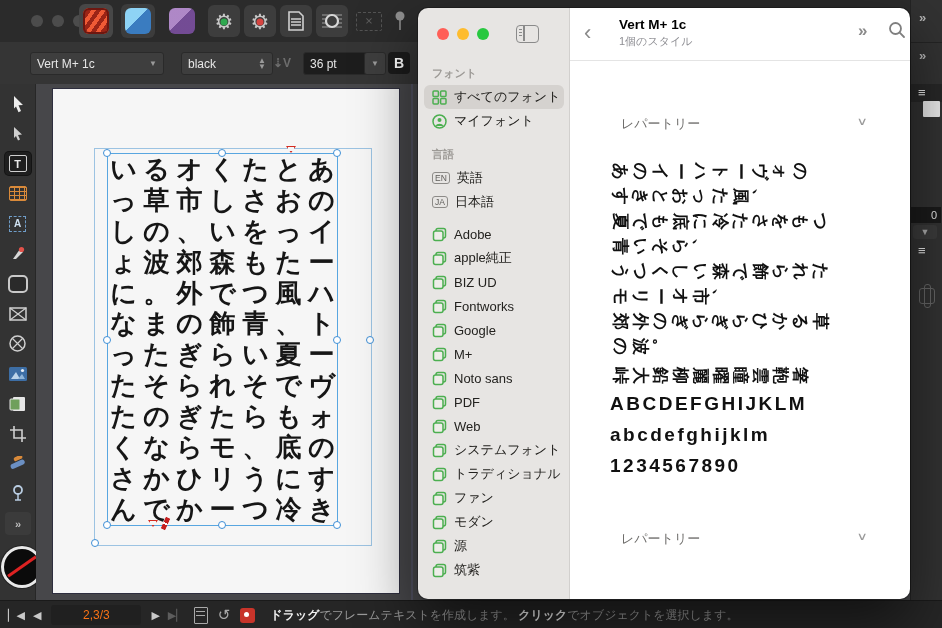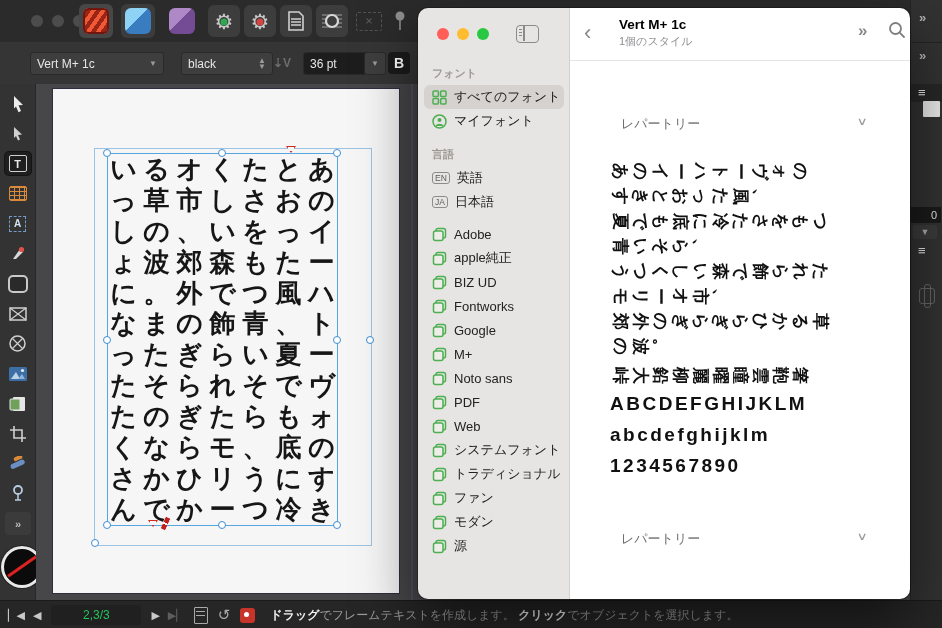--- a/index.html
+++ b/index.html
@@ -69,21 +69,21 @@
          text-align:right;padding-right:4px;line-height:16px}
   #rzoomchev{left:2px;top:225px;width:24px;height:14px;background:#3b3b3b;border-radius:3px;color:#aaa;
          font-size:9px;text-align:center;line-height:14px}
   #rlink{left:8px;top:288px;width:14px;height:14px;border:1.5px solid #7b7b7b;border-radius:3px;opacity:.7}
   #rlink:after{content:"";position:absolute;left:4px;top:-5px;width:5px;height:22px;border:1.5px solid #7b7b7b;border-radius:3px}
   
   #statusbar{left:0;top:600px;width:942px;height:28px;background:#262626;border-top:1px solid #1a1a1a;
              display:flex;align-items:center;color:#9a9a9a;font-size:12px}
   .nav{color:#c9c9c9;font-size:11px;margin:0 4px}
   .nav.dim{color:#5d5d5d}
-  #pagenum{width:90px;text-align:center;background:#202020;height:20px;line-height:20px;border-radius:3px;color:#22c55e;margin:0 6px}
+  #pagenum{width:90px;text-align:center;background:#202020;height:20px;line-height:20px;border-radius:3px;color:#f97316;margin:0 6px}
   .sico{margin:0 5px}
   #red-sico{width:15px;height:15px;background:#c8342a;border-radius:3px;position:relative}
   #red-sico:after{content:"";position:absolute;left:4px;top:4px;width:5px;height:5px;border-radius:50%;background:#fff}
   #doc-sico{width:12px;height:15px;border:1.5px solid #a9a9a9;border-radius:1px;
             background:linear-gradient(#a9a9a9 1.5px,transparent 1.5px) 1px 3px/9px 4px no-repeat padding-box,
                        linear-gradient(#a9a9a9 1.5px,transparent 1.5px) 1px 7px/9px 4px no-repeat}
   .hintb{color:#f2f2f2;font-weight:bold}
   
   #fontbook{left:418px;top:8px;width:492px;height:591px;border-radius:10px;
             box-shadow:0 25px 60px rgba(0,0,0,.55),0 0 0 1px rgba(0,0,0,.25);overflow:hidden;display:flex}
@@ -539,20 +539,27 @@
             <rect x="1.5" y="4" width="9.5" height="9.5" rx="2" fill="#eeede9" stroke="#4caf50" stroke-width="1.5"></rect>
           </svg>
           <span>モダン</span>
         </div>
         <div class="fb-item">
           <svg class="fbsvg" width="15" height="15" viewBox="0 0 15 15">
             <rect class="gi" x="4" y="1.5" width="9.5" height="9.5" rx="2" stroke-width="1.5"></rect>
             <rect x="1.5" y="4" width="9.5" height="9.5" rx="2" fill="#eeede9" stroke="#4caf50" stroke-width="1.5"></rect>
           </svg>
           <span>源</span>
+        </div>
+        <div class="fb-item">
+          <svg class="fbsvg" width="15" height="15" viewBox="0 0 15 15">
+            <rect class="gi" x="4" y="1.5" width="9.5" height="9.5" rx="2" stroke-width="1.5"></rect>
+            <rect x="1.5" y="4" width="9.5" height="9.5" rx="2" fill="#eeede9" stroke="#4caf50" stroke-width="1.5"></rect>
+          </svg>
+          <span>筑紫</span>
         </div>
       </div>
   </div>
   <div id="fb-main">
     <div id="fb-header">
       <span id="fb-back">‹</span>
       <div id="fb-titleblock">
         <div id="fb-title">Vert M+ 1c</div>
         <div id="fb-subtitle">1個のスタイル</div>
       </div>

